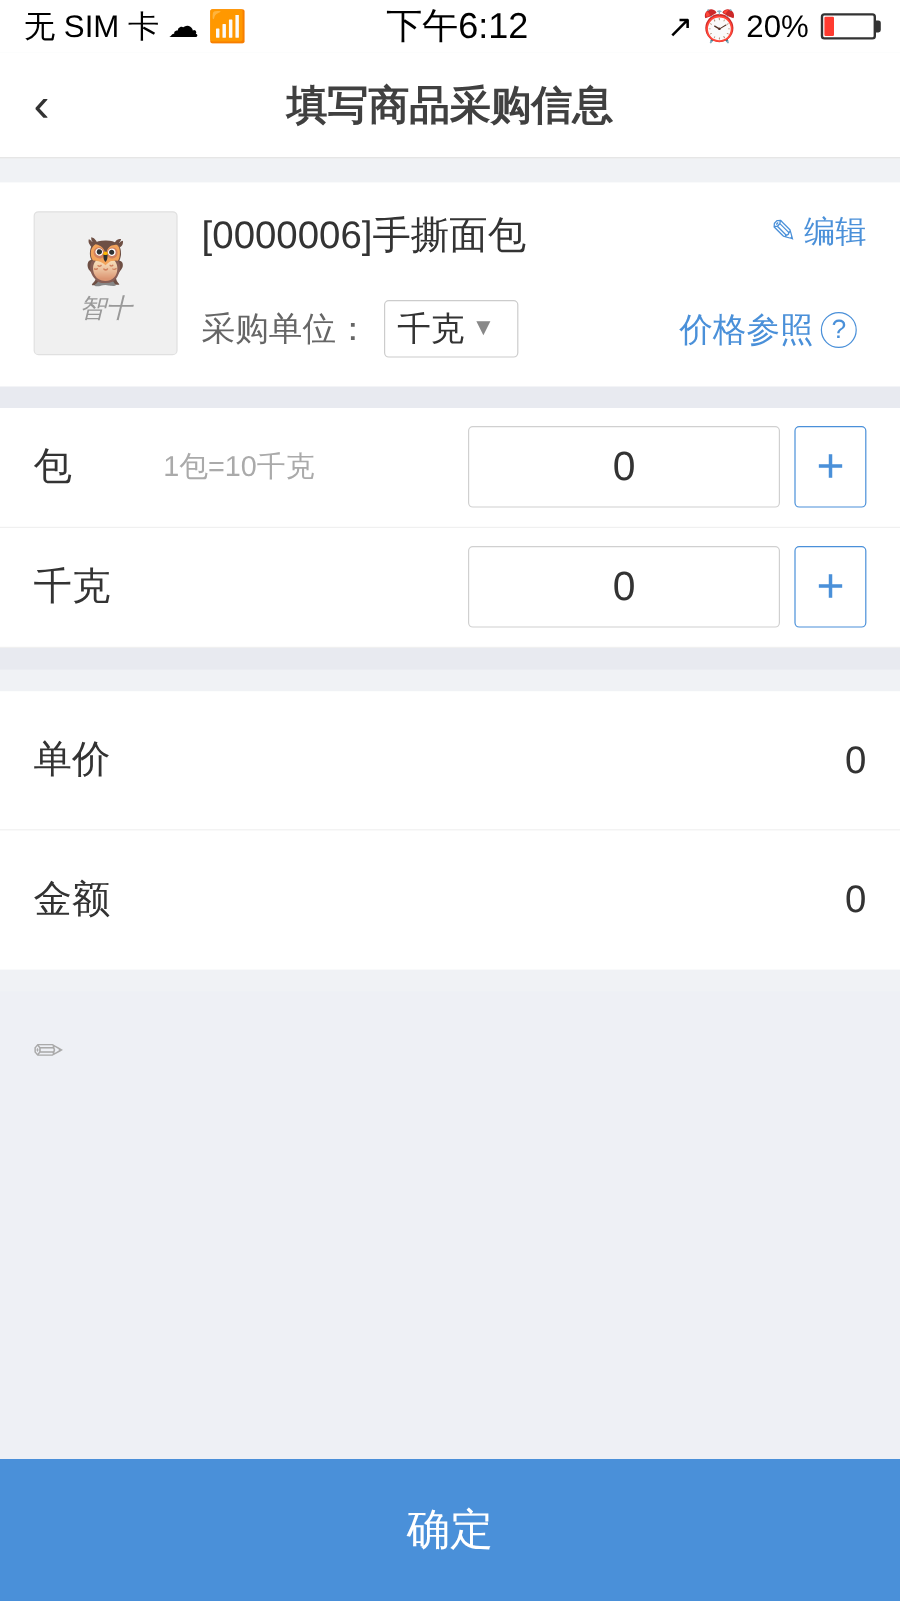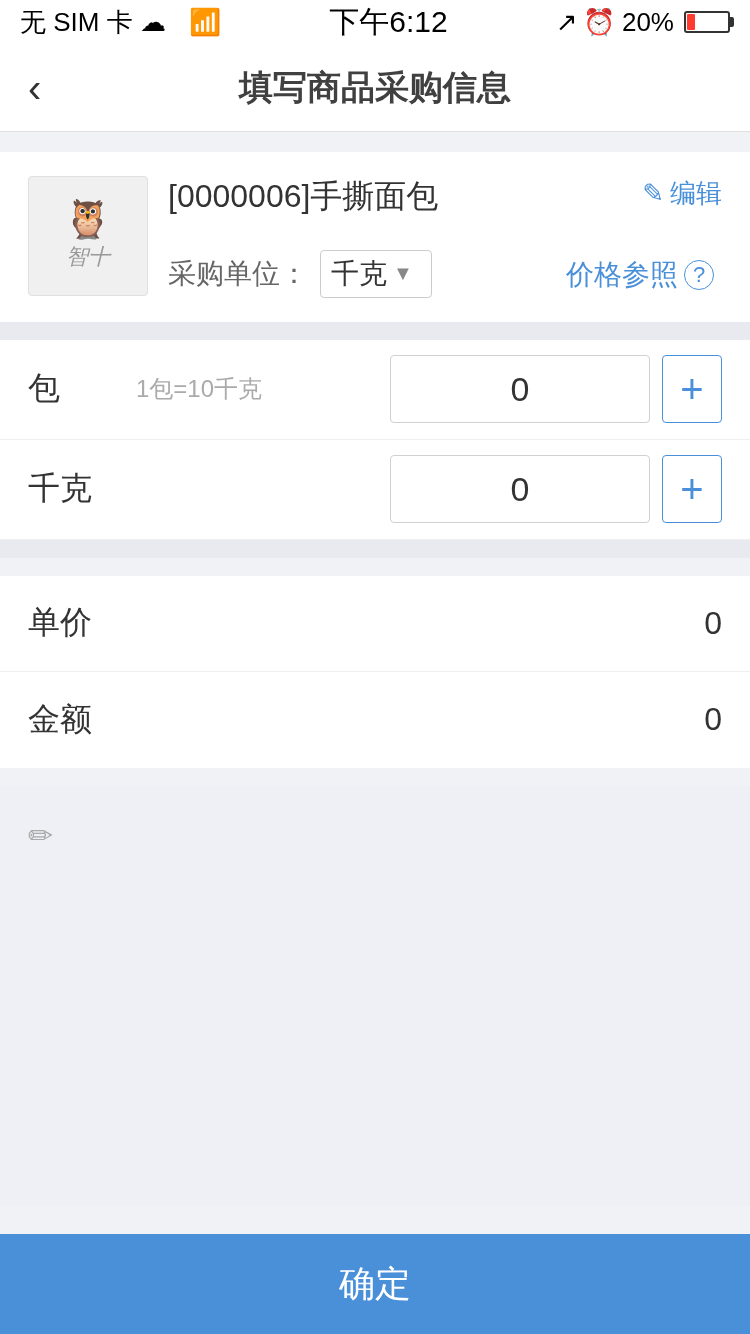--- a/index.html
+++ b/index.html
@@ -20,21 +20,21 @@
       display: flex;
       align-items: center;
       justify-content: space-between;
       padding: 0 20px;
       font-size: 28px;
       color: #000;
     }
     .status-left {
       display: flex;
       align-items: center;
-      gap: 23px;
+      gap: 8px;
       font-size: 26px;
     }
     .status-center {
       font-size: 30px;
       font-weight: 500;
     }
     .status-right {
       display: flex;
       align-items: center;
       gap: 6px;
@@ -273,21 +273,21 @@
     
     .price-section {
       background: #fff;
       margin-top: 18px;
     }
     .price-row {
       display: flex;
       align-items: center;
       justify-content: space-between;
       padding: 0 28px;
-      height: 96px;
+      height: 116px;
       border-bottom: 1px solid #f0f0f0;
     }
     .price-row:last-child {
       border-bottom: none;
     }
     .price-row-label {
       font-size: 32px;
       color: #333;
     }
     .price-row-value {
@@ -315,21 +315,21 @@
       font-size: 30px;
       color: #aaa;
     }
 
     
     .confirm-btn {
       position: fixed;
       bottom: 0;
       left: 0;
       width: 750px;
-      height: 100px;
+      height: 118px;
       background: #4a90d9;
       color: #fff;
       font-size: 36px;
       font-weight: 500;
       display: flex;
       align-items: center;
       justify-content: center;
       cursor: pointer;
       border: none;
     }

